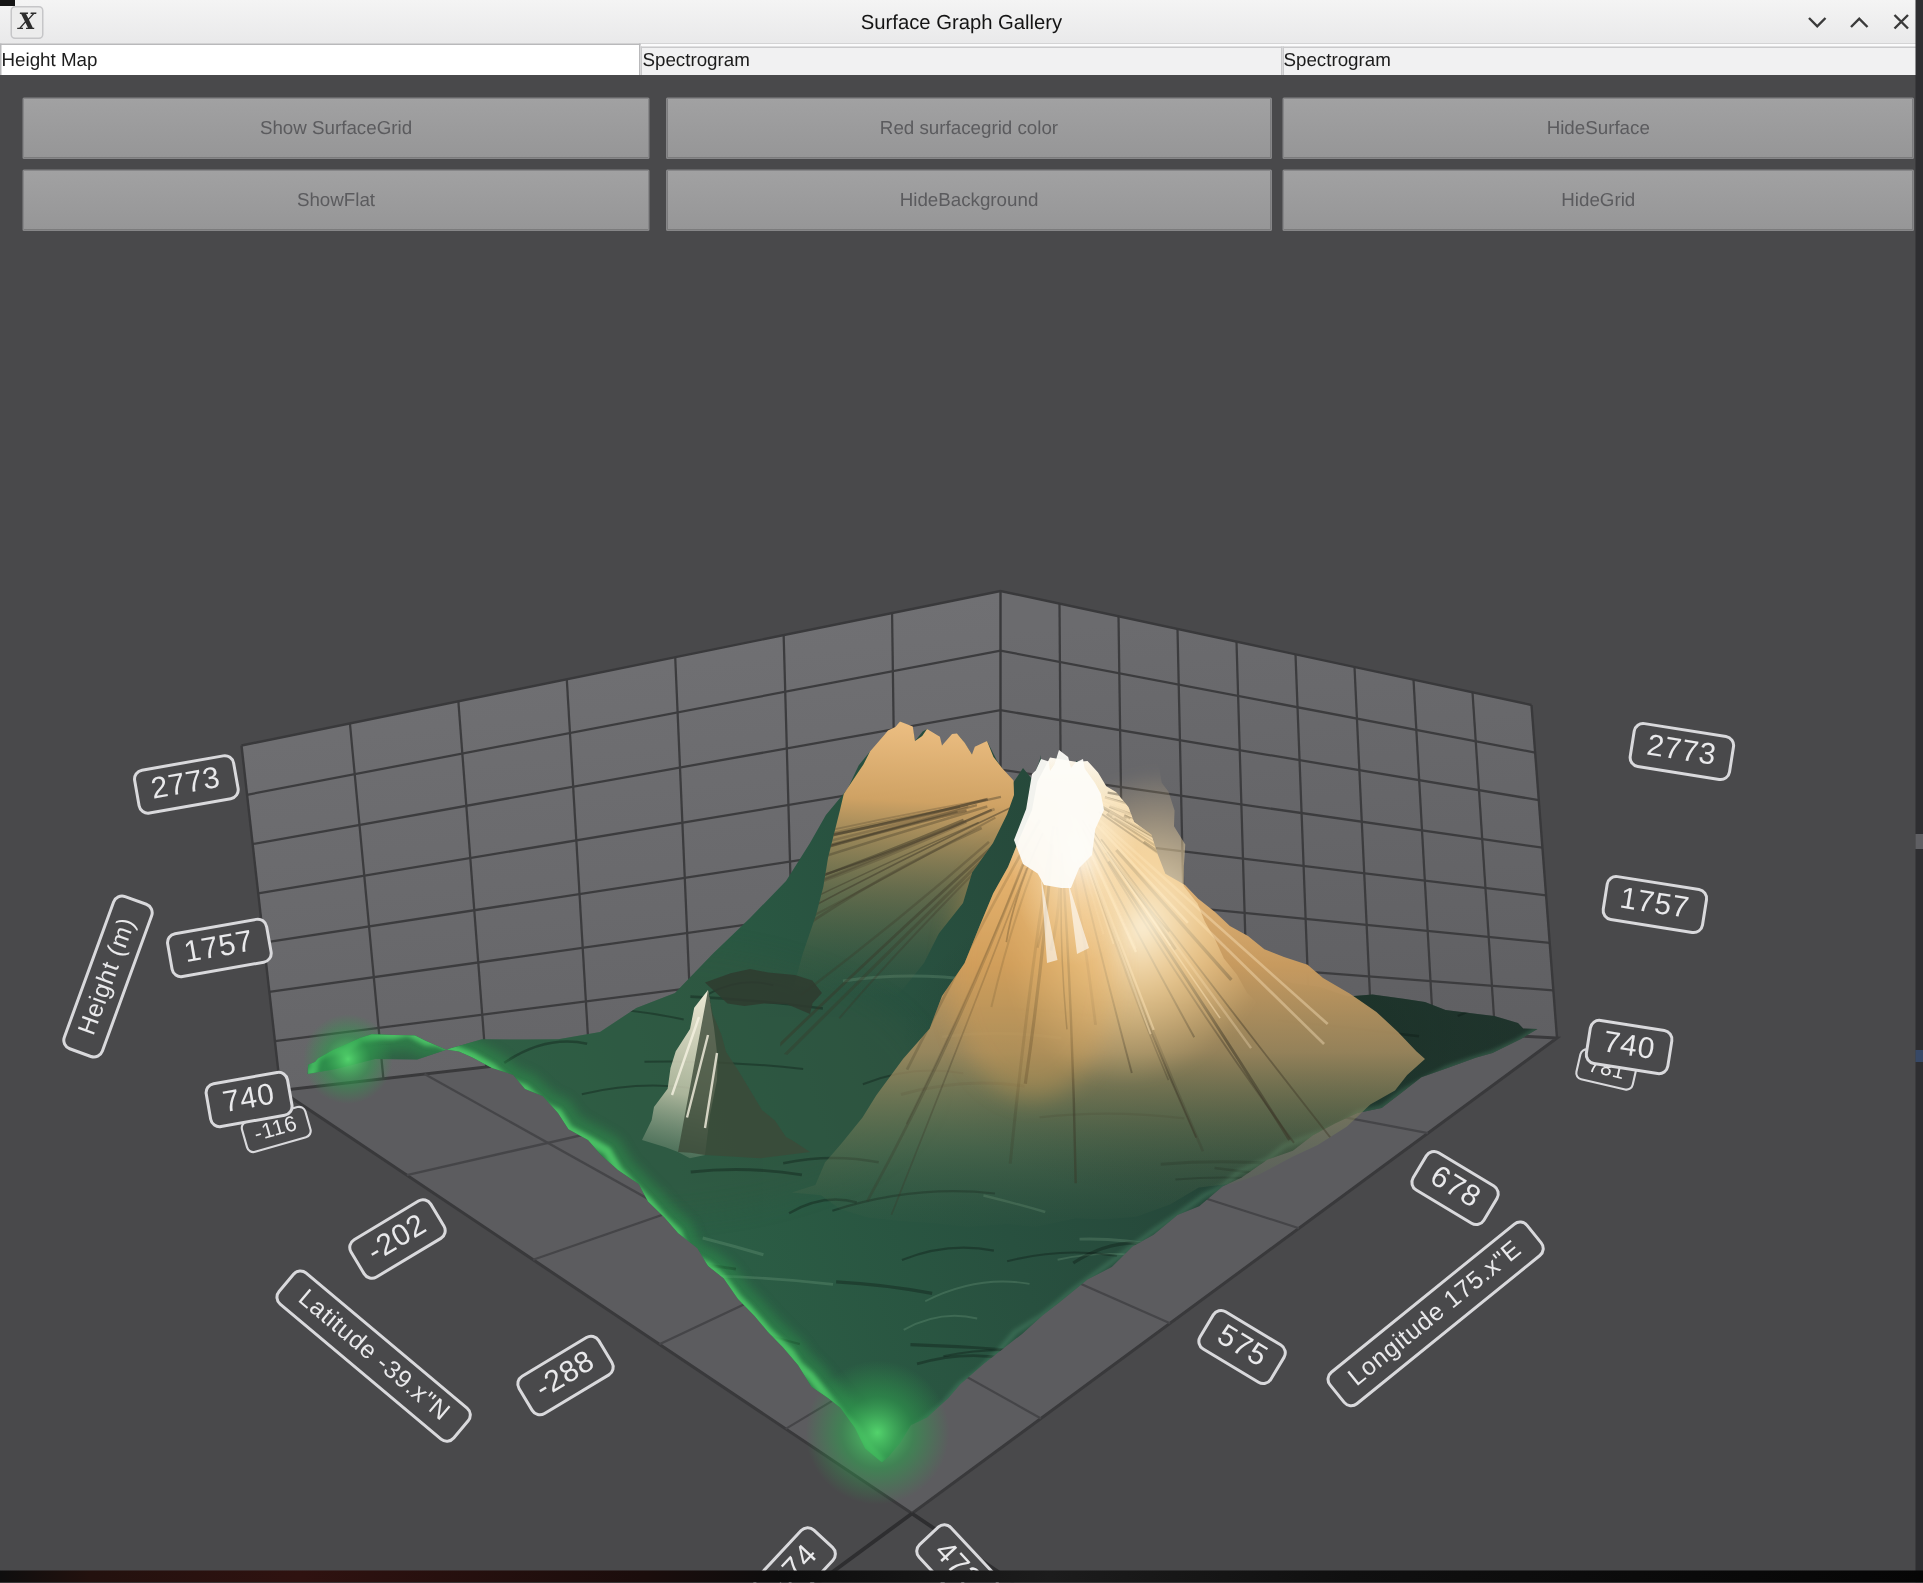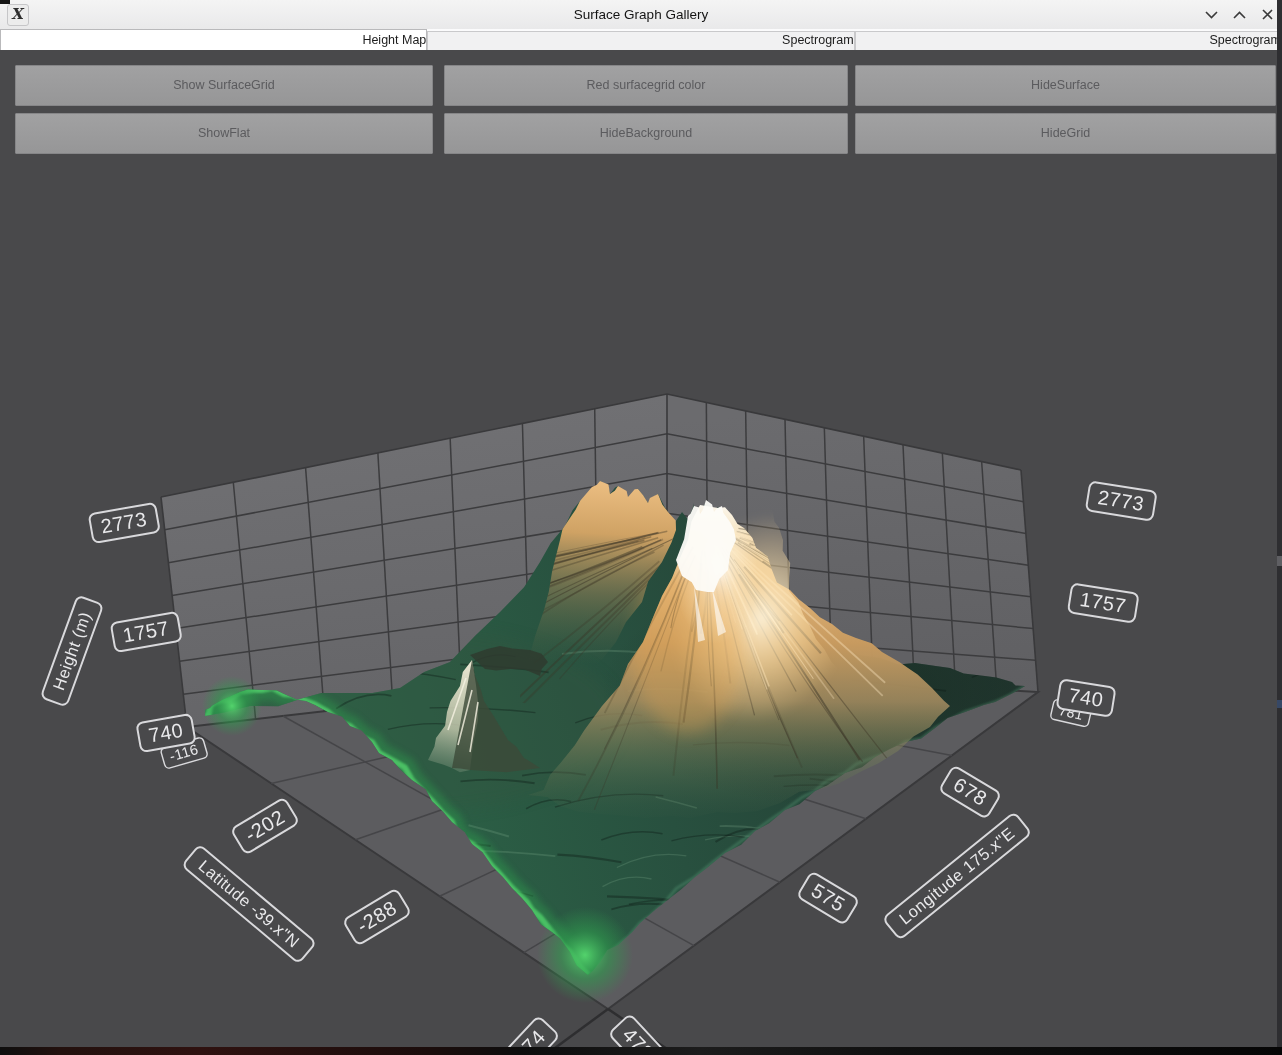--- a/index.html
+++ b/index.html
@@ -14,21 +14,21 @@
   .app-icon{position:absolute;left:7px;top:4px;width:20px;height:20px;background:#ececec;
     border:1px solid #c6c6c8;border-radius:3px;text-align:center;line-height:19px;
     font-family:"DejaVu Serif","Liberation Serif",serif;font-weight:bold;font-style:italic;
     font-size:15px;color:#2d2d2d;}
   .win-title{position:absolute;left:0;right:0;top:0;height:29px;line-height:29px;
     text-align:center;font-size:13.5px;color:#141414;}
   .win-controls{position:absolute;right:8px;top:0;height:29px;display:flex;align-items:center;gap:14px;}
   .win-btn{width:14px;height:14px;display:flex;align-items:center;justify-content:center;cursor:default;}
 
   .tabbar{position:absolute;left:0;top:29px;width:1282px;height:21px;background:#fbfbfc;display:flex;}
-  .tab{flex:1 1 0;box-sizing:border-box;text-align:right;font-size:12.5px;color:#1c1c1c;
+  .tab{flex:1 1 0;box-sizing:border-box;text-align:left;font-size:12.5px;color:#1c1c1c;
     background:#f1f1f2;border:1px solid #c9c9cb;border-bottom:none;margin-top:2px;line-height:17px;}
   .tab.active{background:#ffffff;margin-top:0;line-height:20px;border-color:#b9b9bb;}
 
   
   .content-bg{position:absolute;left:0;top:50px;width:1282px;height:1005px;background:#444446;}
   #scene-svg{position:absolute;left:0;top:0;width:1282px;height:1055px;}
 
   .pbtn{position:absolute;height:41px;box-sizing:border-box;
     background:linear-gradient(#a1a1a2,#969697);border:1px solid #868688;border-radius:1px;
     display:flex;flex-direction:row;align-items:center;justify-content:center;

